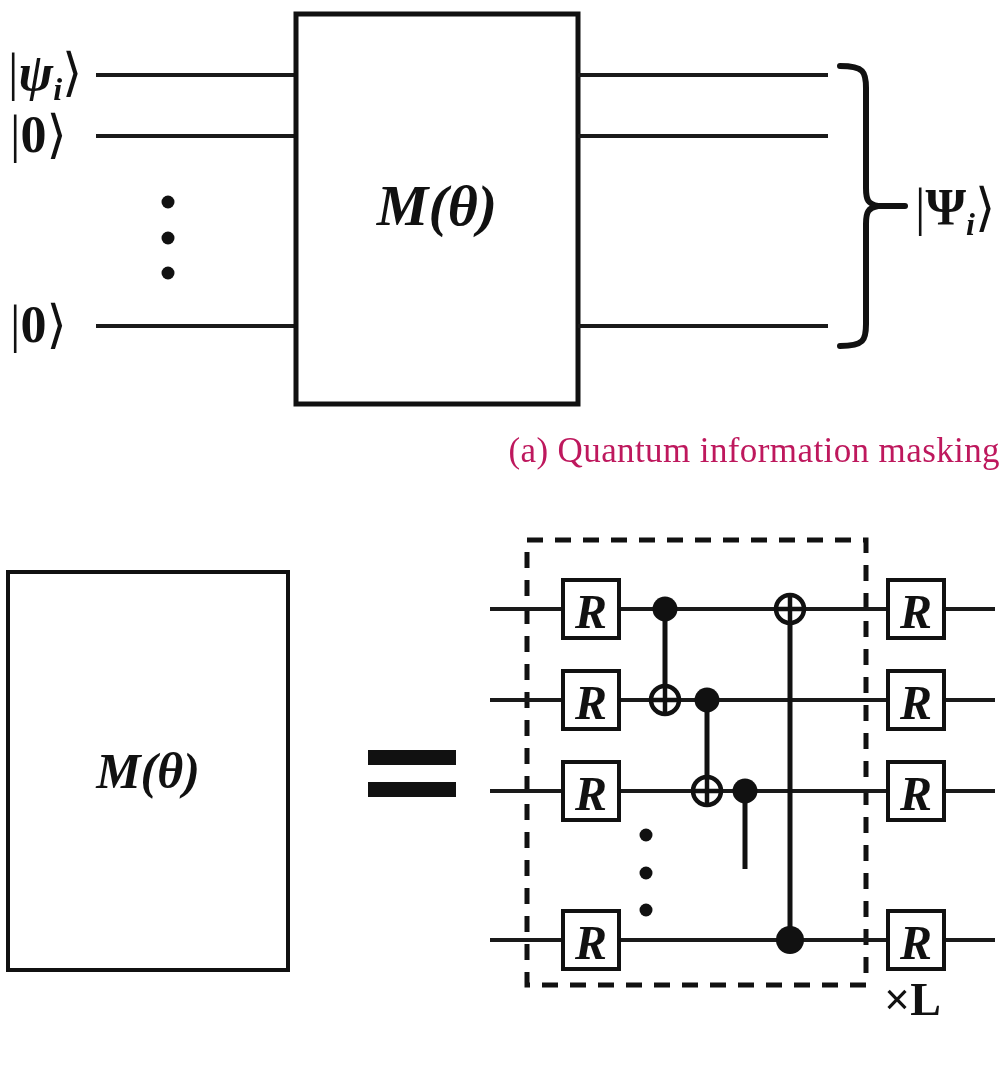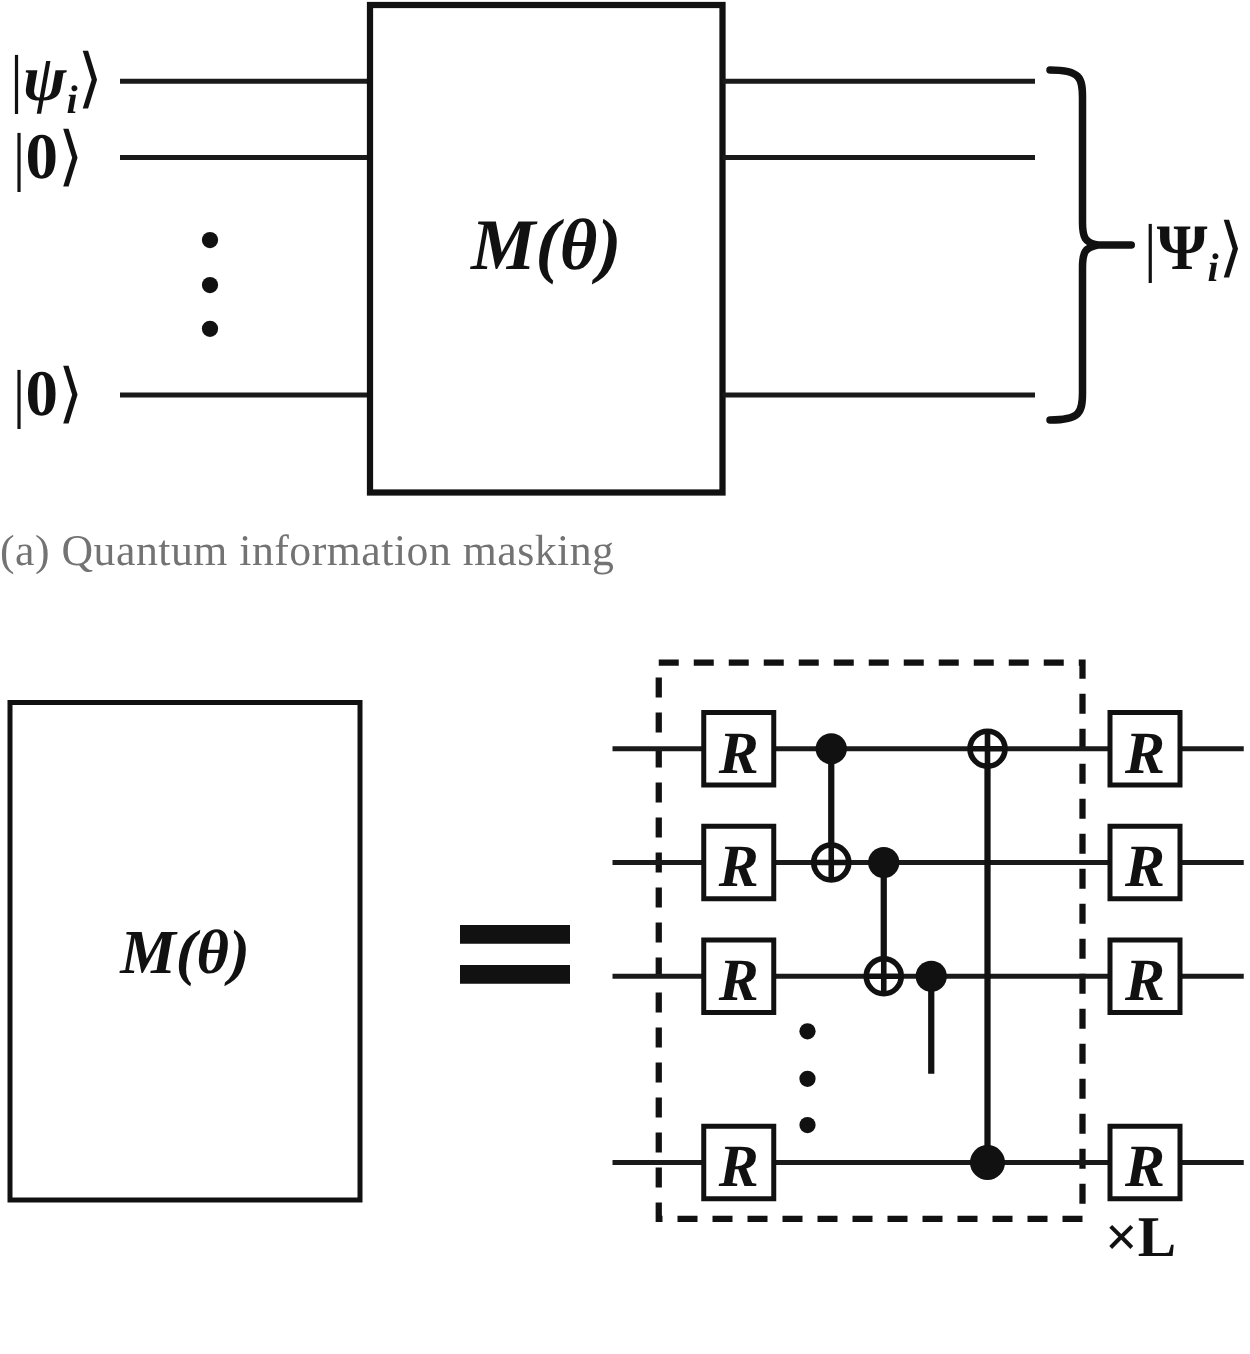--- a/index.html
+++ b/index.html
@@ -4,32 +4,32 @@
 <title>Quantum masking figure</title>
 <style>
   html,body{margin:0;padding:0;background:#ffffff;}
   body{
     width:1000px;height:1083px;
     font-family:"Liberation Serif","DejaVu Serif",serif;
     color:#000;
     position:relative;
     overflow:hidden;
   }
-  .figure{position:absolute;left:0;top:0;width:1000px;height:972px;}
+  .figure{position:absolute;left:0;top:10px;width:1000px;height:972px;}
   .panel{position:absolute;left:0;width:1000px;}
   #panel-a{top:0;height:410px;}
   #panel-b{top:500px;height:500px;}
 
   .caption{
     position:absolute;left:0;width:1000px;
-    text-align:left;
+    text-align:right;
     font-family:"Liberation Serif","DejaVu Serif",serif;
     font-size:35px;
     letter-spacing:0.4px;
-    color:#737373;
+    color:#be185d;
     white-space:nowrap;
   }
   #caption-a{top:421px;}
   #caption-b{top:1030px;}
 
   svg{display:block;}
   .ket{
     font-family:"Liberation Serif","DejaVu Serif",serif;
     font-weight:bold;
     font-style:italic;

